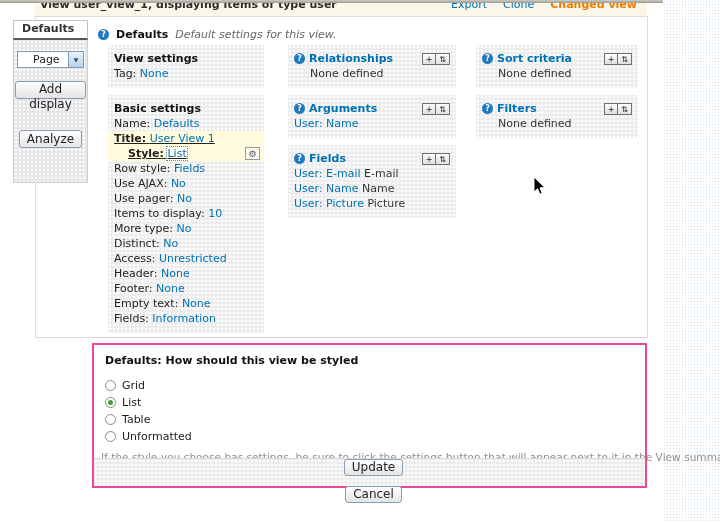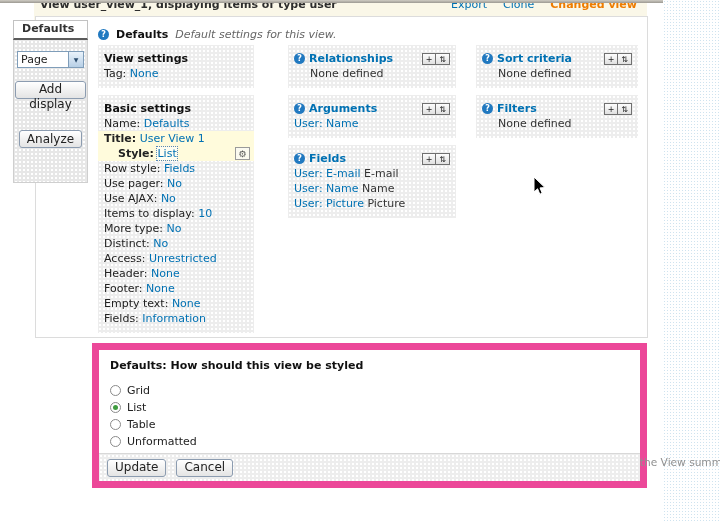--- a/index.html
+++ b/index.html
@@ -48,20 +48,21 @@
     background-color:#e7e7e7;
     background-image:radial-gradient(#ffffff 26%, rgba(255,255,255,0) 30%);
     background-size:4px 4px;
     border:1px solid #cfcfcf; border-top:none;
     z-index:3; padding-top:11px;
   }
   .display-select {
     margin:0 3px; width:67px; height:17px; background:#fff;
     border:1px solid #7f9db9; display:flex; align-items:center;
     cursor:pointer;
+    padding-left:12px;
   }
   .display-select .sel-text { flex:1; padding-left:3px; }
   .sel-arrow-box {
     width:15px; height:15px; border-left:1px solid #7f9db9;
     background:linear-gradient(#eaf3fb,#b7cfe6);
     color:#2c4d6e; font-size:6px; line-height:15px; text-align:center;
   }
   .btn {
     font-family:inherit; font-size:12px; color:#222;
     background:linear-gradient(#ffffff,#e4e4e4);
@@ -83,21 +84,21 @@
   .panel-header .ph-title { font-weight:bold; color:#111; }
   .panel-header .ph-desc { font-style:italic; color:#666; }
 
   .help-icon {
     display:inline-block; width:11px; height:11px; border-radius:50%;
     background:#2179c0; color:#fff; font-size:8px; font-weight:bold;
     line-height:11px; text-align:center; flex:0 0 auto;
   }
 
   .col { position:absolute; top:28px; }
-  .col1 { left:62px;  width:156px; }
+  .col1 { left:72px;  width:156px; }
   .col2 { left:252px; width:168px; }
   .col3 { left:440px; width:162px; }
 
   .box {
     background-color:#ededed;
     background-image:radial-gradient(#ffffff 26%, rgba(255,255,255,0) 30%);
     background-size:4px 4px;
     padding:6px 6px 7px; margin-bottom:7px;
   }
   .box .box-title { font-weight:bold; color:#111; line-height:15px; }
@@ -106,37 +107,37 @@
   .mini-btns { margin-left:auto; display:flex; }
   .mini-btn {
     width:14px; height:12px; border:1px solid #707070;
     background:linear-gradient(#fdfdfd,#e0e0e0);
     font-size:8px; line-height:11px; text-align:center; color:#222;
     cursor:pointer;
   }
   .mini-btn + .mini-btn { border-left:none; }
   .row { line-height:15px; white-space:nowrap; }
   .row .lbl { color:#222; }
-  .row.hl { background:#fffbdc; margin:0 -6px; padding:0 6px; position:relative; }
+  .row.hl { background:#fffbdc; margin:0 -6px; padding:0 6px; position:relative;text-decoration:underline; }
   .row.boldlbl .lbl { font-weight:bold; }
   .row.indent { padding-left:20px; }
   .focus-link { outline:1px dotted #5a87b8; background:#fffef2; }
   .gear-btn {
     position:absolute; right:4px; top:1px; width:15px; height:13px;
     border:1px solid #9a9a9a; background:#fbfaf0;
     font-size:9px; line-height:12px; text-align:center; color:#555;
     cursor:pointer;
   }
   .none-defined { color:#333; line-height:15px;margin-left:16px; }
   .item-suffix { color:#333; }
 
   
   .style-form {
     position:absolute; left:92px; top:343px; width:555px; height:145px;
-    background:#fff; border:7px solid #ec4899;
+    background:#fff; border:2px solid #ec4899;
   }
   .sf-title { font-weight:bold; color:#111; margin:9px 0 0 11px; }
   .sf-options { margin:10px 0 0 11px; }
   .sf-option { display:flex; align-items:center; gap:6px; height:17px; cursor:pointer; }
   .radio {
     width:11px; height:11px; border-radius:50%;
     border:1px solid #8a8a8a; background:#fff; position:relative; flex:0 0 auto;
   }
   .sf-option.checked .radio::after {
     content:""; position:absolute; left:2px; top:2px; width:5px; height:5px;
@@ -144,21 +145,21 @@
   }
   .sf-note {
     margin:6px 0 0 7px; color:#909090; font-size:10.6px; white-space:nowrap;
   }
   .sf-footer {
     position:absolute; left:0; bottom:0; width:100%; height:28px;
     background-color:#ededed;
     background-image:radial-gradient(#ffffff 26%, rgba(255,255,255,0) 30%);
     background-size:4px 4px;
     border-top:1px solid #d8d8d8;
-    display:flex; align-items:center; gap:10px; padding-left:8px;
+    display:flex; align-items:center; gap:10px; padding-left:8px;flex-direction:column;
   }
 
   
   .cursor { position:absolute; left:533px; top:177px; z-index:9; pointer-events:none; }
 </style>
 </head>
 <body>
 
 <div class="top-strip"></div>
 <div class="blue-strip"></div>
@@ -216,25 +217,25 @@
       <div class="row hl boldlbl indent">
         <span class="lbl">Style:</span>
         <a class="focus-link">List</a>
         <span class="gear-btn">⚙</span>
       </div>
       <div class="row">
         <span class="lbl">Row style:</span>
         <a>Fields</a>
       </div>
       <div class="row">
+        <span class="lbl">Use AJAX:</span>
+        <a>No</a>
+      </div>
+      <div class="row">
         <span class="lbl">Use pager:</span>
-        <a>No</a>
-      </div>
-      <div class="row">
-        <span class="lbl">Use AJAX:</span>
         <a>No</a>
       </div>
       <div class="row">
         <span class="lbl">Items to display:</span>
         <a>10</a>
       </div>
       <div class="row">
         <span class="lbl">More type:</span>
         <a>No</a>
       </div>

